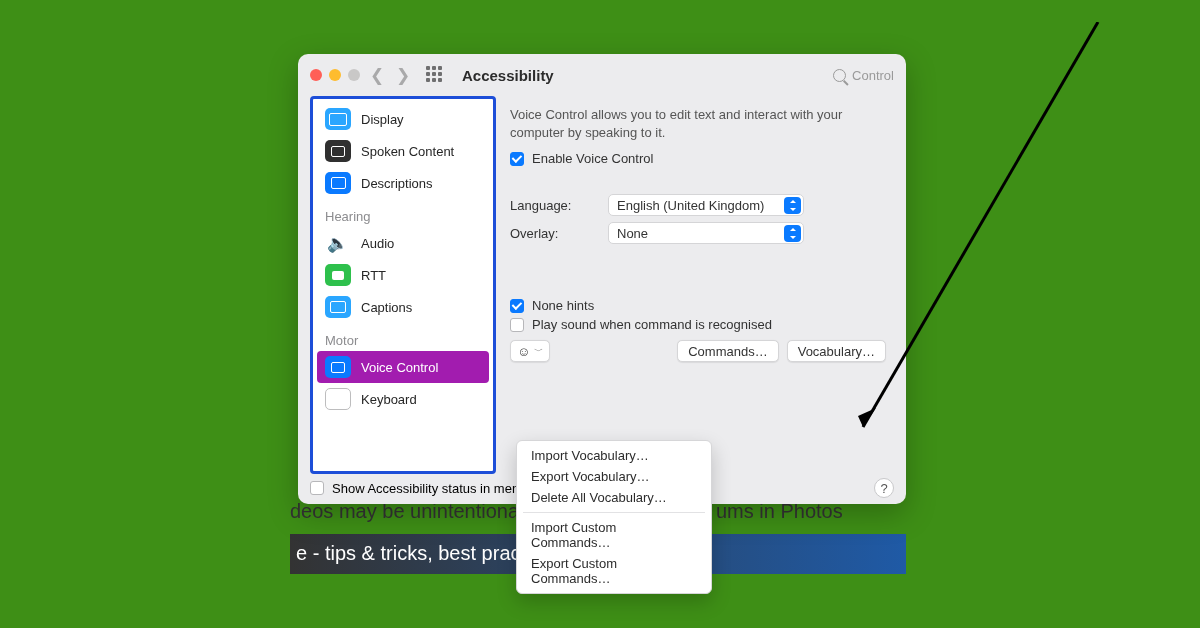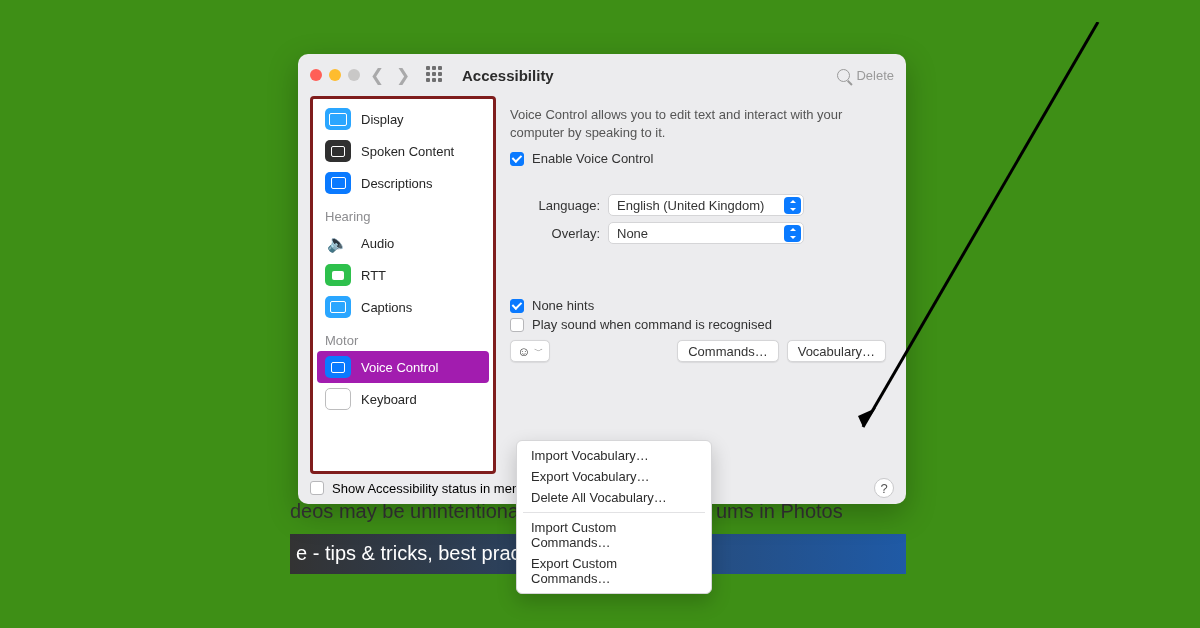--- a/index.html
+++ b/index.html
@@ -27,40 +27,40 @@
   .grid-icon { width: 18px; height: 18px; display: grid; grid-template-columns: repeat(3,4px); grid-template-rows: repeat(3,4px); gap: 2px; margin: 0 6px; }
   .grid-icon span { background: #6f6f70; border-radius: 1px; }
   .title { font-weight: 600; font-size: 15px; color: #2c2c2c; margin-left: 4px; }
   .search-wrap { margin-left: auto; display: flex; align-items: center; gap: 6px; color: #9a9a9a; font-size: 13px; }
   .search-mag { width: 13px; height: 13px; border: 1.5px solid #9a9a9a; border-radius: 50%; position: relative; }
   .search-mag::after { content: ""; position: absolute; width: 6px; height: 1.5px; background: #9a9a9a; bottom: -3px; right: -4px; transform: rotate(45deg); }
 
   .main { display: flex; height: calc(100% - 42px - 30px); }
 
   
-  .sidebar { width: 186px; margin: 0 0 0 12px; border: 3px solid #7f1d1d; border-radius: 4px; padding: 4px; background: #fff; overflow: hidden; }
+  .sidebar { width: 186px; margin: 0 0 0 12px; border: 3px solid #1d4ed8; border-radius: 4px; padding: 4px; background: #fff; overflow: hidden; }
   .sb-item { display: flex; align-items: center; gap: 10px; padding: 5px 8px; font-size: 13px; color: #262626; border-radius: 4px; }
   .sb-item.selected { background: #a21caf; color: #fff; }
   .sb-heading { font-size: 13px; color: #8c8c8f; padding: 10px 8px 3px; }
   .sb-icon { width: 26px; height: 22px; border-radius: 5px; display: flex; align-items: center; justify-content: center; font-size: 13px; color: #fff; }
   .ic-display { background:#2aa6ff;} .ic-display::before{content:"";width:16px;height:11px;border:1.5px solid #fff;border-radius:2px;display:block;}
   .ic-spoken  { background:#303030;} .ic-spoken::before{content:"";width:12px;height:9px;border:1.5px solid #fff;border-radius:2px;display:block;}
   .ic-desc    { background:#0a7aff;} .ic-desc::before{content:"";width:13px;height:10px;border:1.5px solid #fff;border-radius:2px;display:block;}
   .ic-audio   { background:transparent;color:#555;font-size:17px;}
   .ic-rtt     { background:#2ec04c;} .ic-rtt::before{content:"";width:12px;height:9px;background:#fff;border-radius:2px;display:block;}
   .ic-captions{ background:#2aa6ff;} .ic-captions::before{content:"";width:14px;height:10px;border:1.5px solid #fff;border-radius:2px;display:block;}
   .ic-vc      { background:#0a7aff;} .ic-vc::before{content:"";width:12px;height:9px;border:1.5px solid #fff;border-radius:2px;display:block;}
   .ic-kbd     { background:transparent;border:1px solid #bdbdbe;}
 
   
   .content { flex: 1; padding: 10px 20px 0 14px; font-size: 13px; color: #333; }
   .desc { color: #555; margin-bottom: 10px; line-height: 1.35; }
   .row { display: flex; align-items: center; margin: 4px 0; gap: 8px; }
   .row.setting { margin: 6px 0; }
-  .row-label { width: 90px; text-align: right; color: #333; }
+  .row-label { width: 90px; color: #333; }
   .chk { width: 14px; height: 14px; border: 1px solid #b7b7ba; border-radius: 3px; display: inline-flex; align-items: center; justify-content: center; background:#fff; flex-shrink:0; }
   .chk.checked { background: #0a7aff; border-color:#0a7aff; }
   .chk.checked::after { content: ""; width: 3.5px; height: 7px; border: solid #fff; border-width: 0 2px 2px 0; transform: rotate(45deg); margin-top:-2px; }
   .select { flex:1; max-width:196px; background:#fff; border:1px solid #d5d5d7; border-radius:5px; height:22px; display:flex; align-items:center; padding:0 22px 0 8px; position:relative; font-size:13px; }
   .select .chev { position:absolute; right:2px; top:2px; width:17px; height:17px; background:#0a7aff; border-radius:4px; display:flex; align-items:center; justify-content:center; }
   .select .chev::before{ content:""; width:0;height:0;border-left:3px solid transparent;border-right:3px solid transparent;border-bottom:3.5px solid #fff; margin-bottom:1px; position:absolute; top:3px;}
   .select .chev::after { content:""; width:0;height:0;border-left:3px solid transparent;border-right:3px solid transparent;border-top:3.5px solid #fff; position:absolute; bottom:3px;}
 
   .spacer { height: 44px; }
 
@@ -106,21 +106,21 @@
         <span></span>
         <span></span>
         <span></span>
         <span></span>
         <span></span>
         <span></span>
     </div>
     <div class="title">Accessibility</div>
     <div class="search-wrap">
       <div class="search-mag"></div>
-      <span>Delete</span>
+      <span>Control</span>
     </div>
   </div>
 
   <div class="main">
     <div class="sidebar">
       <div class="sb-item">
           <div class="sb-icon ic-display"></div>
           <span>Display</span>
         </div>
       <div class="sb-item">

